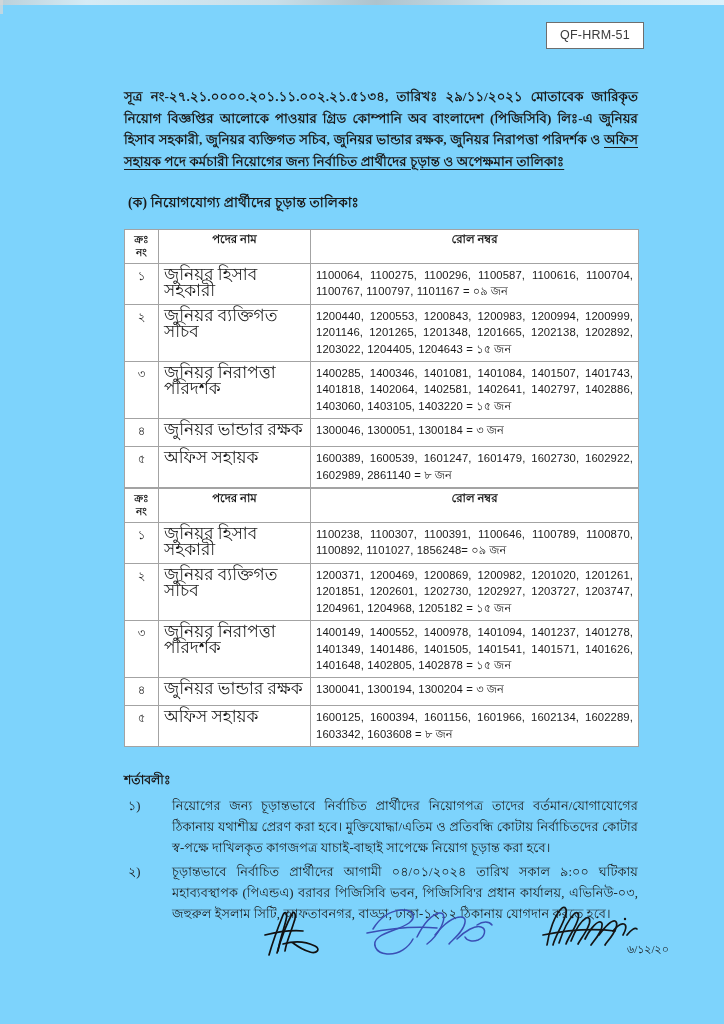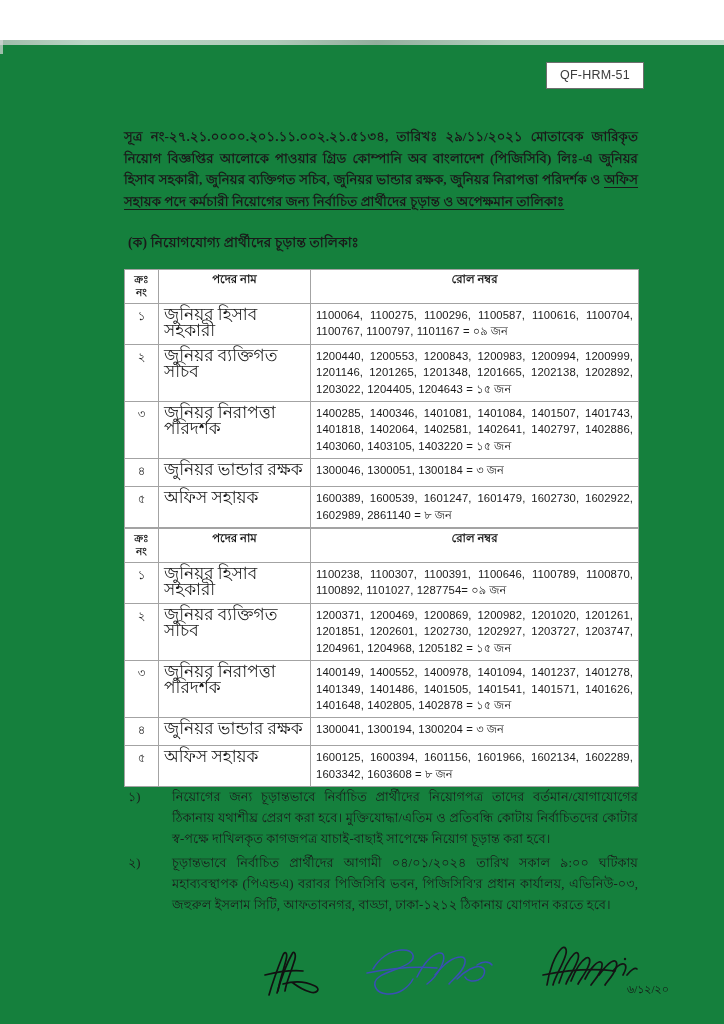--- a/index.html
+++ b/index.html
@@ -11,22 +11,21 @@
     width: 724px;
     height: 1024px;
     position: relative;
     overflow: hidden;
     font-family: "Liberation Serif", "DejaVu Serif", serif;
     color: #1a1a1a;
   }
   .page {
     position: absolute;
     inset: 0;
-    background: #15803d;
-    margin-top: 40px;
+    background: #7dd3fc;
   }
   
   .scan-edge {
     position: absolute;
     top: 0; left: 0; right: 0;
     height: 5px;
     background: linear-gradient(90deg,#cfcfcf 0%,#f3f3f3 12%,#e2e2e2 38%,#bdbdbd 52%,#e8e8e8 70%,#fafafa 100%);
     opacity: .75;
   }
   .scan-edge-l {
@@ -271,21 +270,21 @@
           </th>
           <th class="h-post">পদের নাম</th>
           <th class="h-roll">রোল নম্বর</th>
         </tr>
       </thead>
       <tbody>
         <tr>
           <td class="sl">১</td>
           <td class="post">জুনিয়র হিসাব সহকারী</td>
           <td class="roll">
-              <span class="rolls"><span>1100238,  1100307,  1100391,  1100646,  1100789,  1100870, 1100892, 1101027, 1287754= </span><span class="bn">০৯ জন</span></span>
+              <span class="rolls"><span>1100238,  1100307,  1100391,  1100646,  1100789,  1100870, 1100892, 1101027, 1856248= </span><span class="bn">০৯ জন</span></span>
             </td>
         </tr>
         <tr>
           <td class="sl">২</td>
           <td class="post">জুনিয়র ব্যক্তিগত সচিব</td>
           <td class="roll">
               <span class="rolls"><span>1200371,  1200469,  1200869,  1200982,  1201020,  1201261, 1201851,  1202601,  1202730,  1202927,  1203727,  1203747, 1204961, 1204968, 1205182 = </span><span class="bn">১৫ জন</span></span>
             </td>
         </tr>
         <tr>
@@ -305,20 +304,21 @@
         <tr>
           <td class="sl">৫</td>
           <td class="post">অফিস সহায়ক</td>
           <td class="roll">
               <span class="rolls"><span>1600125,  1600394,  1601156,  1601966,  1602134,  1602289, 1603342, 1603608 = </span><span class="bn">৮ জন</span></span>
             </td>
         </tr>
       </tbody>
     </table>
 
+    <div class="cond-heading">শর্তাবলীঃ</div>
 
     <div class="cond-list">
       <div class="cond-item">
         <div class="cond-num">১)</div>
         <div class="cond-text">নিয়োগের জন্য চূড়ান্তভাবে নির্বাচিত প্রার্থীদের নিয়োগপত্র তাদের বর্তমান/যোগাযোগের ঠিকানায় যথাশীঘ্র প্রেরণ করা হবে। মুক্তিযোদ্ধা/এতিম ও প্রতিবন্ধি কোটায় নির্বাচিতদের কোটার স্ব-পক্ষে দাখিলকৃত কাগজপত্র যাচাই-বাছাই সাপেক্ষে নিয়োগ চূড়ান্ত করা হবে।</div>
       </div>
       <div class="cond-item">
         <div class="cond-num">২)</div>
         <div class="cond-text">চূড়ান্তভাবে নির্বাচিত প্রার্থীদের আগামী ০৪/০১/২০২৪ তারিখ সকাল ৯:০০ ঘটিকায় মহাব্যবস্থাপক (পিএন্ডএ) বরাবর পিজিসিবি ভবন, পিজিসিবি'র প্রধান কার্যালয়, এভিনিউ-০৩, জহুরুল ইসলাম সিটি, আফতাবনগর, বাড্ডা, ঢাকা-১২১২ ঠিকানায় যোগদান করতে হবে।</div>
       </div>

